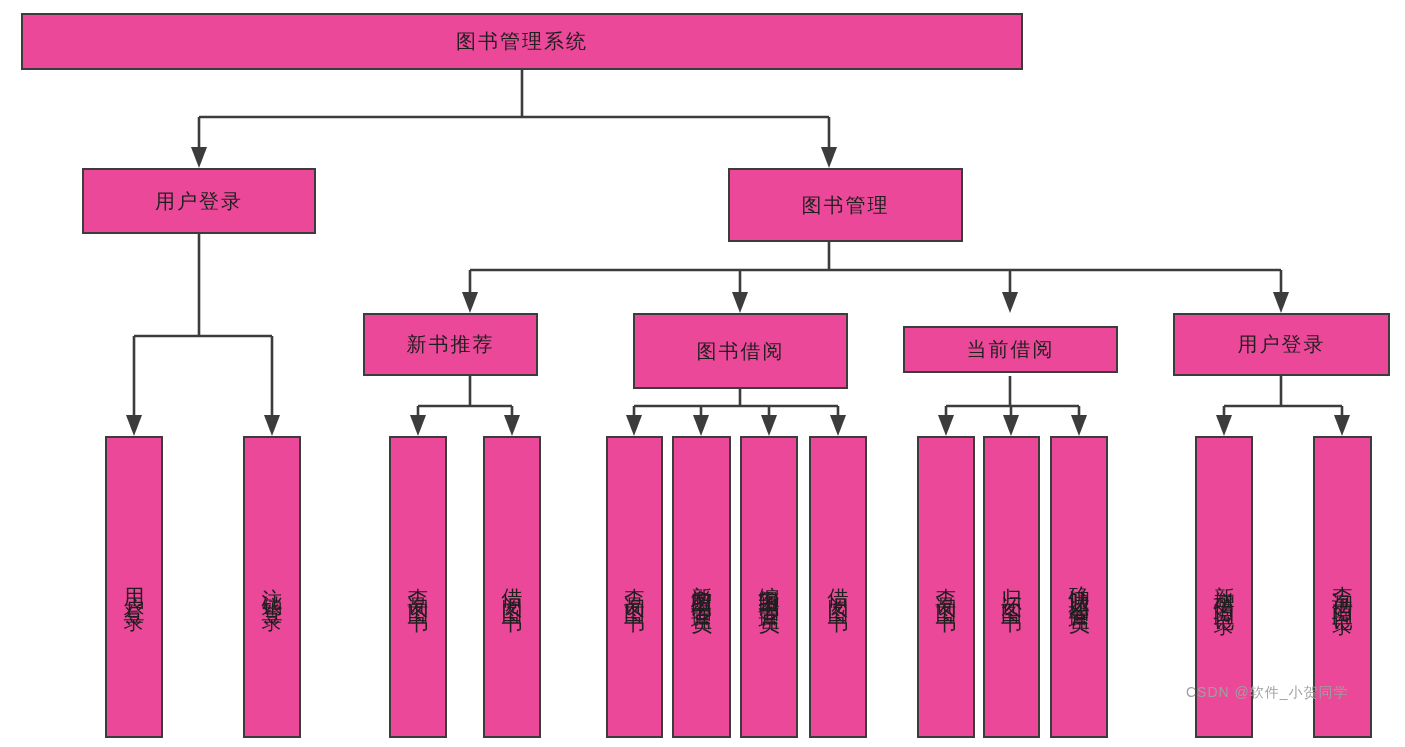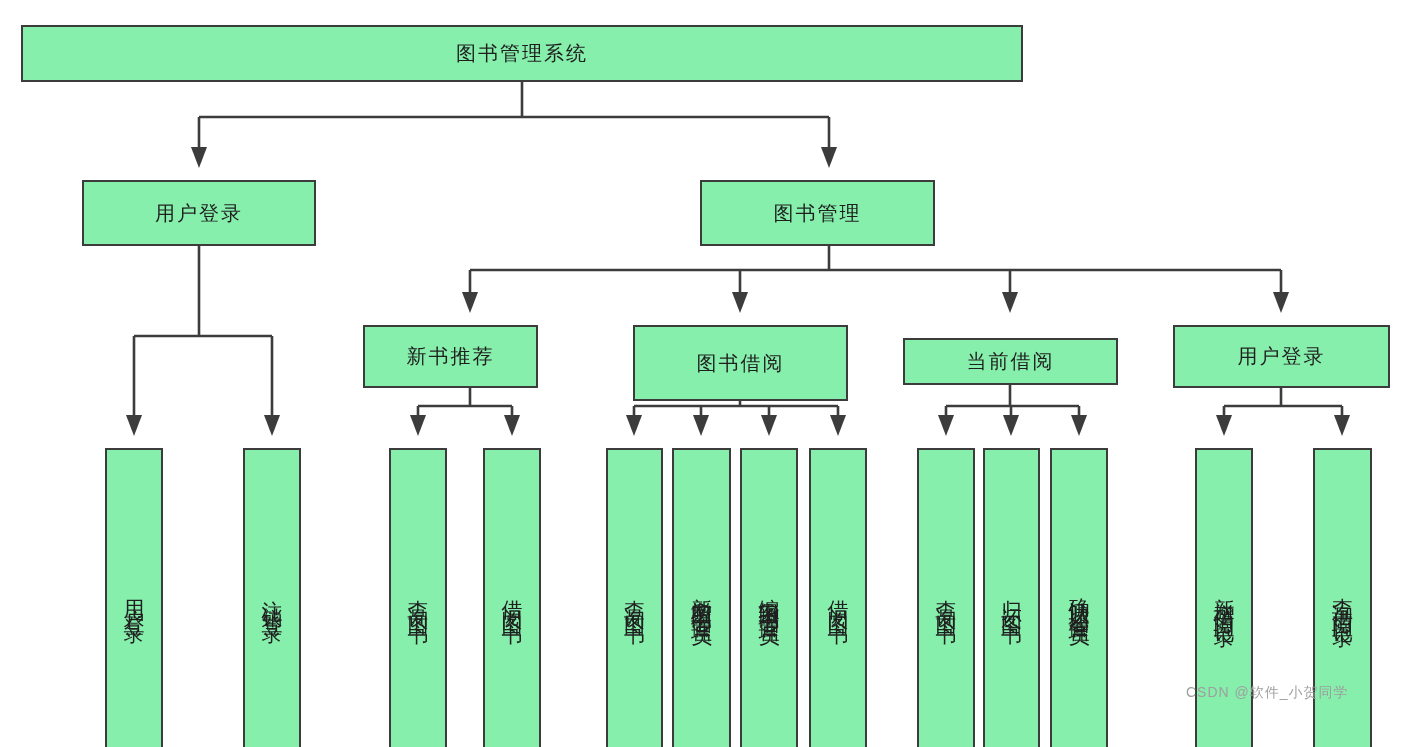--- a/index.html
+++ b/index.html
@@ -1,22 +1,22 @@
 <!DOCTYPE html>
 <html><head>
 <meta charset="utf-8">
 <style>
   html,body{margin:0;padding:0;background:#ffffff;}
   body{font-family:"Liberation Sans","DejaVu Sans",sans-serif;color:#1f1f1f;}
   .canvas{position:relative;width:1405px;height:747px;background:#ffffff;overflow:hidden;}
   .wires{position:absolute;left:0;top:0;z-index:1;}
   .wires path{stroke:#3c3c3c;stroke-width:2.6;fill:none;}
   .wires polygon{fill:#3c3c3c;stroke:none;}
-  .node{position:absolute;box-sizing:border-box;border:2.5px solid #3c3c3c;background:#86efac;
-        display:flex;align-items:center;justify-content:center;z-index:2;margin-top:12px;}
+  .node{position:absolute;box-sizing:border-box;border:2.5px solid #3c3c3c;background:#ec4899;
+        display:flex;align-items:center;justify-content:center;z-index:2;}
   .htext{font-size:20px;letter-spacing:2px;white-space:nowrap;}
   .vtext{writing-mode:vertical-rl;text-orientation:mixed;font-size:21px;letter-spacing:8px;
          line-height:1.05;white-space:nowrap;}
   .watermark{position:absolute;left:1186px;top:684px;font-size:14px;color:#9f9f9f;
              z-index:5;white-space:nowrap;letter-spacing:1px;}
 </style>
 </head>
 <body>
 
 <div class="canvas">
@@ -71,21 +71,21 @@
     </g>
   </svg>
 
   <div class="node" style="left:21px;top:13px;width:1002px;height:57px">
     <span class="htext">图书管理系统</span>
   </div>
 
   <div class="node" style="left:82px;top:168px;width:234px;height:66px">
     <span class="htext">用户登录</span>
   </div>
-  <div class="node" style="left:700px;top:168px;width:235px;height:66px">
+  <div class="node" style="left:728px;top:168px;width:235px;height:74px">
     <span class="htext">图书管理</span>
   </div>
 
   <div class="node" style="left:363px;top:313px;width:175px;height:63px">
     <span class="htext">新书推荐</span>
   </div>
   <div class="node" style="left:633px;top:313px;width:215px;height:76px">
     <span class="htext">图书借阅</span>
   </div>
   <div class="node" style="left:903px;top:326px;width:215px;height:47px">

